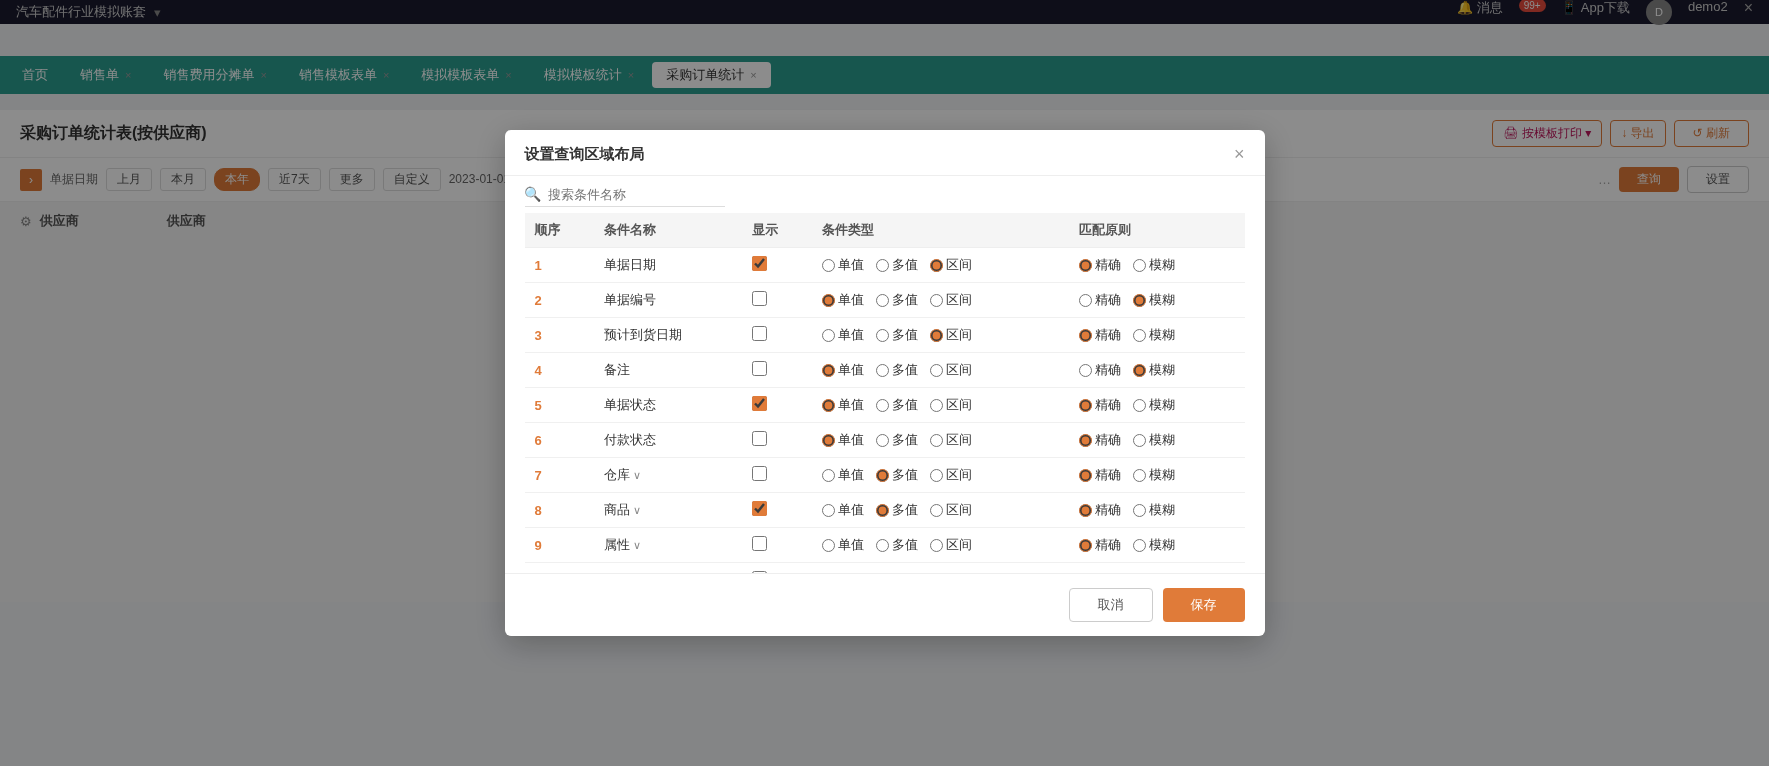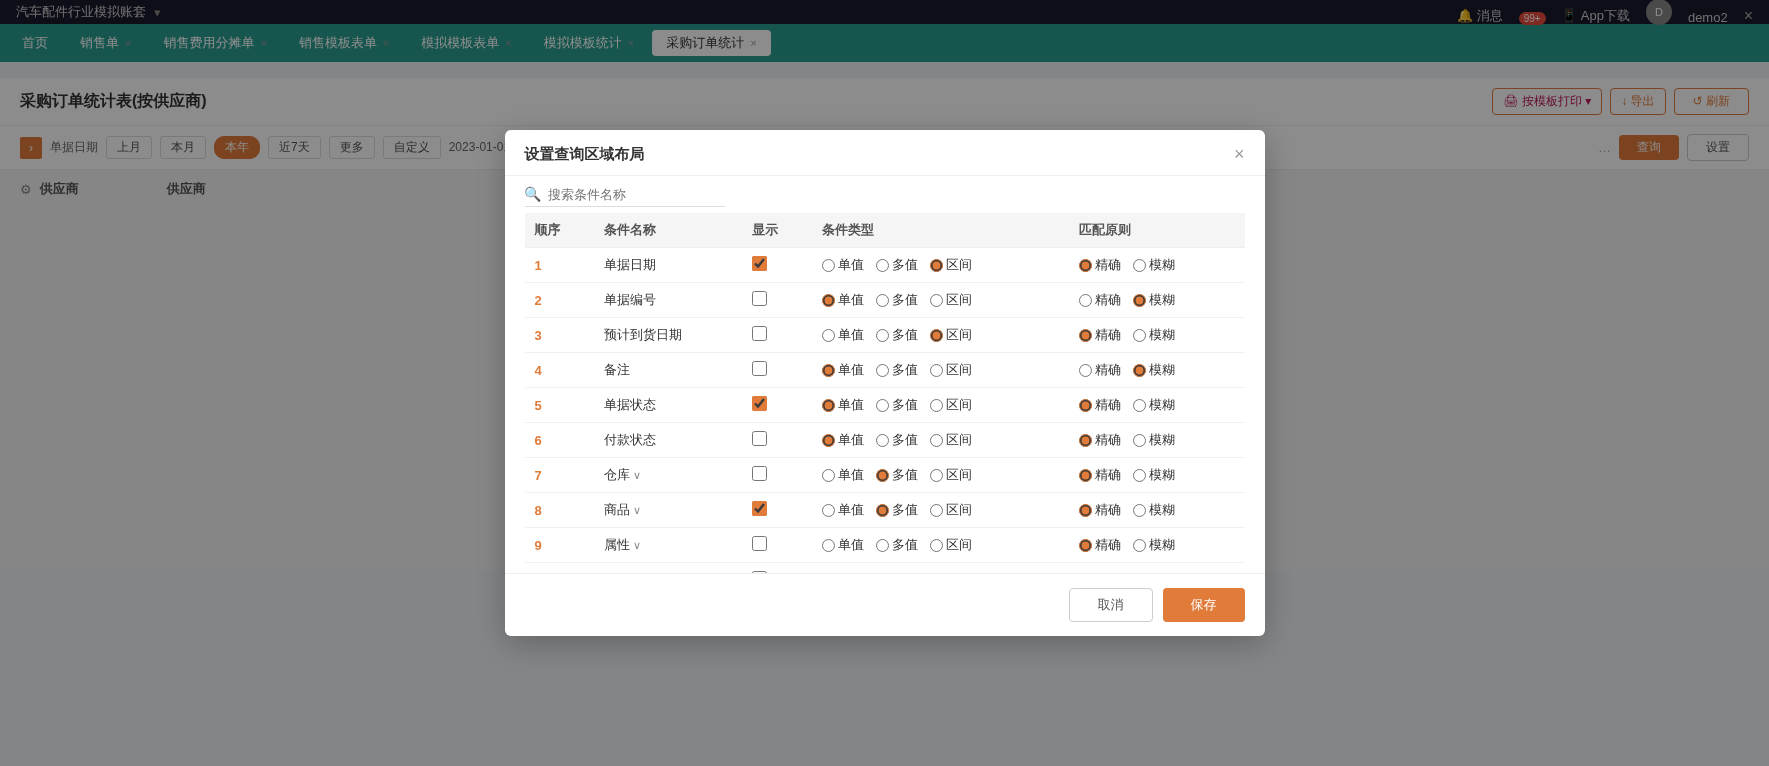--- a/index.html
+++ b/index.html
@@ -9,33 +9,34 @@
     .top-nav {
       background: #1a1a2e;
       height: 24px;
       display: flex;
       align-items: center;
       justify-content: space-between;
       padding: 0 16px;
       color: #ccc;
     }
     .top-nav-left { font-size: 13px; color: #ccc; display: flex; align-items: center; gap: 8px; }
-    .top-nav-right { display: flex; align-items: flex-end; gap: 16px; font-size: 13px; color: #ccc; }
+    .top-nav-right { display: flex; align-items: flex-start; gap: 16px; font-size: 13px; color: #ccc; }
     .badge { background: #e74c3c; color: white; border-radius: 10px; padding: 1px 5px; font-size: 10px; }
     .avatar { width: 26px; height: 26px; border-radius: 50%; background: #888; display: inline-flex; align-items: center; justify-content: center; color: white; font-size: 11px; }
     .close-x { color: #aaa; cursor: pointer; font-size: 16px; }
 
     
     .tab-bar {
       background: #2a9d8f;
       height: 38px;
       display: flex;
       align-items: center;
       padding: 0 8px;
       gap: 4px;
+      margin-top: 32px;
     }
     .tab-item {
       padding: 4px 14px;
       border-radius: 4px 4px 0 0;
       color: white;
       font-size: 13px;
       cursor: pointer;
       background: transparent;
       display: flex; align-items: center; gap: 6px;
     }

